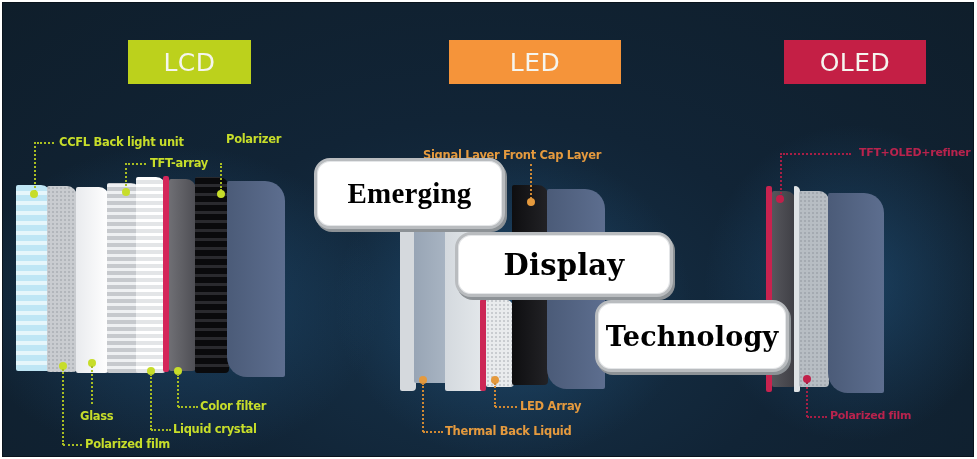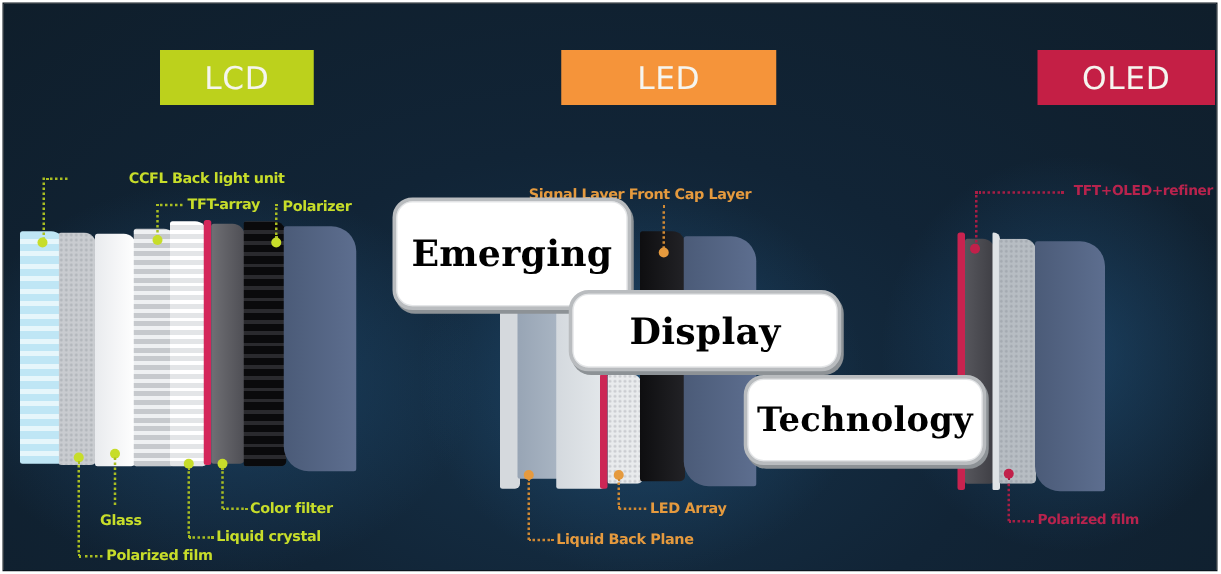--- a/index.html
+++ b/index.html
@@ -61,49 +61,49 @@
   <div class="glow" style="left:-40px; top:140px; width:420px; height:320px;"></div>
   <div class="glow" style="left:330px; top:140px; width:360px; height:320px;"></div>
   <div class="glow" style="left:700px; top:120px; width:300px; height:320px;"></div>
 
   <div class="badge" style="left:82px; top:37px; width:123px; background:#bcd11c;">
     <span>LCD</span>
   </div>
   <div class="badge" style="left:403px; top:37px; width:172px; background:#f5943a;">
     <span>LED</span>
   </div>
-  <div class="badge" style="left:784px; top:37px; width:142px; background:#c41f45;justify-content:center;">
+  <div class="badge" style="left:738px; top:37px; width:142px; background:#c41f45;justify-content:center;">
     <span>OLED</span>
   </div>
 
   <div>
     <div class="layer" style="left:13px; top:182px; width:35px; height:186px; background:repeating-linear-gradient(0deg,#bfe6f5 0 6px,#e6f6fb 6px 10px);"></div>
     <div class="layer" style="left:44px; top:183px; width:30px; height:186px; background:#c9ccd0; background-image:radial-gradient(#b2b6bb 1px, transparent 1.2px); background-size:4px 4px;"></div>
     <div class="layer" style="left:73px; top:184px; width:33px; height:186px; background:linear-gradient(90deg,#e9ebee,#ffffff);"></div>
     <div class="layer" style="left:104px; top:180px; width:34px; height:190px; background:repeating-linear-gradient(0deg,#c6c9cd 0 4px,#eef0f2 4px 7px);"></div>
     <div class="layer" style="left:133px; top:174px; width:30px; height:196px; background:repeating-linear-gradient(0deg,#e3e5e7 0 4px,#ffffff 4px 7px);"></div>
     <div class="layer" style="left:160px; top:173px; width:6px; height:196px; background:#d4265a; border-radius:2px;"></div>
     <div class="layer" style="left:166px; top:176px; width:27px; height:192px; background:linear-gradient(90deg,#6f6f74,#4e4e54);"></div>
     <div class="layer" style="left:192px; top:174px; width:34px; height:196px; background:repeating-linear-gradient(0deg,#0a0a0c 0 6px,#2a2a2e 6px 9px);"></div>
     <div class="layer" style="left:224px; top:178px; width:58px; height:196px; background:linear-gradient(90deg,#4b5b78,#5d6e8f); border-radius:2px 20px 2px 20px;"></div>
   </div>
 
   <div class="hline c-lcd" style="left:34px; top:139px; width:17px;"></div>
   <div class="vline c-lcd" style="left:31px; top:139px; height:50px;"></div>
   <div class="dot lcd" style="left:27px; top:187px;"></div>
-  <span class="lbl lcd" style="left:56px; top:132px;margin-left:44px;">CCFL Back light unit</span>
+  <span class="lbl lcd" style="left:56px; top:132px;">CCFL Back light unit</span>
 
   <div class="hline c-lcd" style="left:125px; top:160px; width:18px;"></div>
   <div class="vline c-lcd" style="left:122px; top:160px; height:27px;"></div>
   <div class="dot lcd" style="left:119px; top:185px;"></div>
   <span class="lbl lcd" style="left:147px; top:153px;">TFT-array</span>
 
   <div class="vline c-lcd" style="left:217px; top:160px; height:28px;"></div>
   <div class="dot lcd" style="left:214px; top:187px;"></div>
-  <span class="lbl lcd" style="left:223px; top:155px;">Polarizer</span>
+  <span class="lbl lcd" style="left:223px; top:129px;">Polarizer</span>
 
   <div class="dot lcd" style="left:56px; top:359px;"></div>
   <div class="vline c-lcd" style="left:59px; top:366px; height:76px;"></div>
   <div class="hline c-lcd" style="left:60px; top:441px; width:19px;"></div>
   <span class="lbl lcd" style="left:82px; top:434px;">Polarized film</span>
 
   <div class="dot lcd" style="left:85px; top:356px;"></div>
   <div class="vline c-lcd" style="left:88px; top:363px; height:38px;"></div>
   <span class="lbl lcd" style="left:77px; top:406px;">Glass</span>
 
@@ -128,21 +128,21 @@
   </div>
 
   <span class="lbl led" style="left:420px; top:145px;">Signal Layer</span>
   <span class="lbl led" style="left:500px; top:145px;">Front Cap Layer</span>
   <div class="vline c-led" style="left:527px; top:161px; height:35px;"></div>
   <div class="dot led" style="left:524px; top:195px;"></div>
 
   <div class="dot led" style="left:416px; top:373px;"></div>
   <div class="vline c-led" style="left:419px; top:380px; height:49px;"></div>
   <div class="hline c-led" style="left:420px; top:428px; width:20px;"></div>
-  <span class="lbl led" style="left:442px; top:421px;">Liquid Back Plane</span>
+  <span class="lbl led" style="left:442px; top:421px;">Thermal Back Liquid</span>
 
   <div class="dot led" style="left:488px; top:373px;"></div>
   <div class="vline c-led" style="left:491px; top:380px; height:24px;"></div>
   <div class="hline c-led" style="left:492px; top:403px; width:22px;"></div>
   <span class="lbl led" style="left:517px; top:396px;">LED Array</span>
 
   <div>
     <div class="layer" style="left:763px; top:183px; width:6px; height:206px; background:#c8234f; border-radius:2px;"></div>
     <div class="layer" style="left:769px; top:188px; width:24px; height:196px; background:linear-gradient(90deg,#56565c,#3e3e44);"></div>
     <div class="layer" style="left:791px; top:183px; width:6px; height:206px; background:#dfe3e6;"></div>
@@ -153,21 +153,21 @@
   <div class="hline c-oled" style="left:780px; top:150px; width:68px;"></div>
   <div class="vline c-oled" style="left:777px; top:150px; height:44px;"></div>
   <div class="dot oled" style="left:773px; top:192px;"></div>
   <span class="lbl oled" style="left:856px; top:143px; font-size:11px;">TFT+OLED+refiner</span>
 
   <div class="dot oled" style="left:800px; top:372px;"></div>
   <div class="vline c-oled" style="left:803px; top:379px; height:35px;"></div>
   <div class="hline c-oled" style="left:804px; top:413px; width:20px;"></div>
   <span class="lbl oled" style="left:827px; top:406px; font-size:11px;">Polarized film</span>
 
-  <div class="bubble" style="left:311px; top:155px; width:191px; height:90px; font-size:29px;">
+  <div class="bubble" style="left:311px; top:155px; width:191px; height:71px; font-size:29px;font-family:Liberation Serif, serif;">
     <span>Emerging</span>
   </div>
   <div class="bubble" style="left:452px; top:229px; width:218px; height:65px; font-size:29px;">
     <span>Display</span>
   </div>
   <div class="bubble" style="left:592px; top:297px; width:194px; height:72px; font-size:27px;">
     <span>Technology</span>
   </div>
 </div>
 

